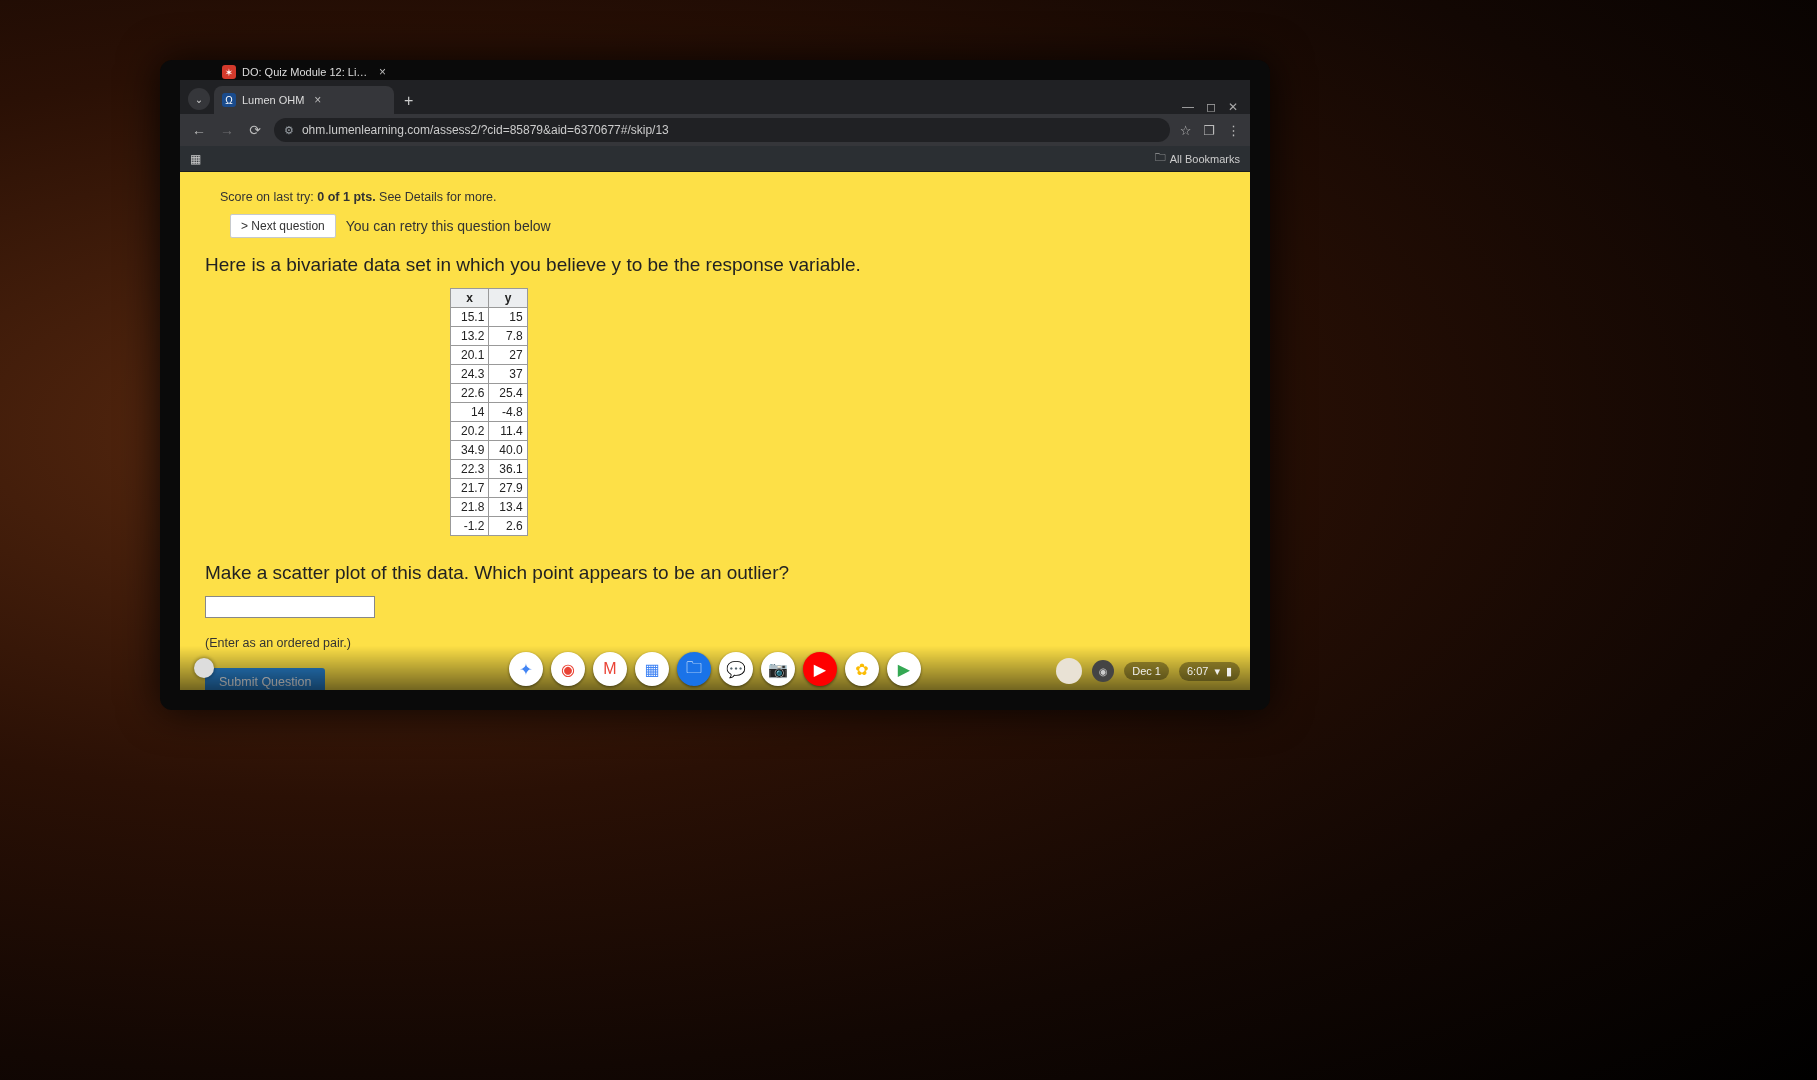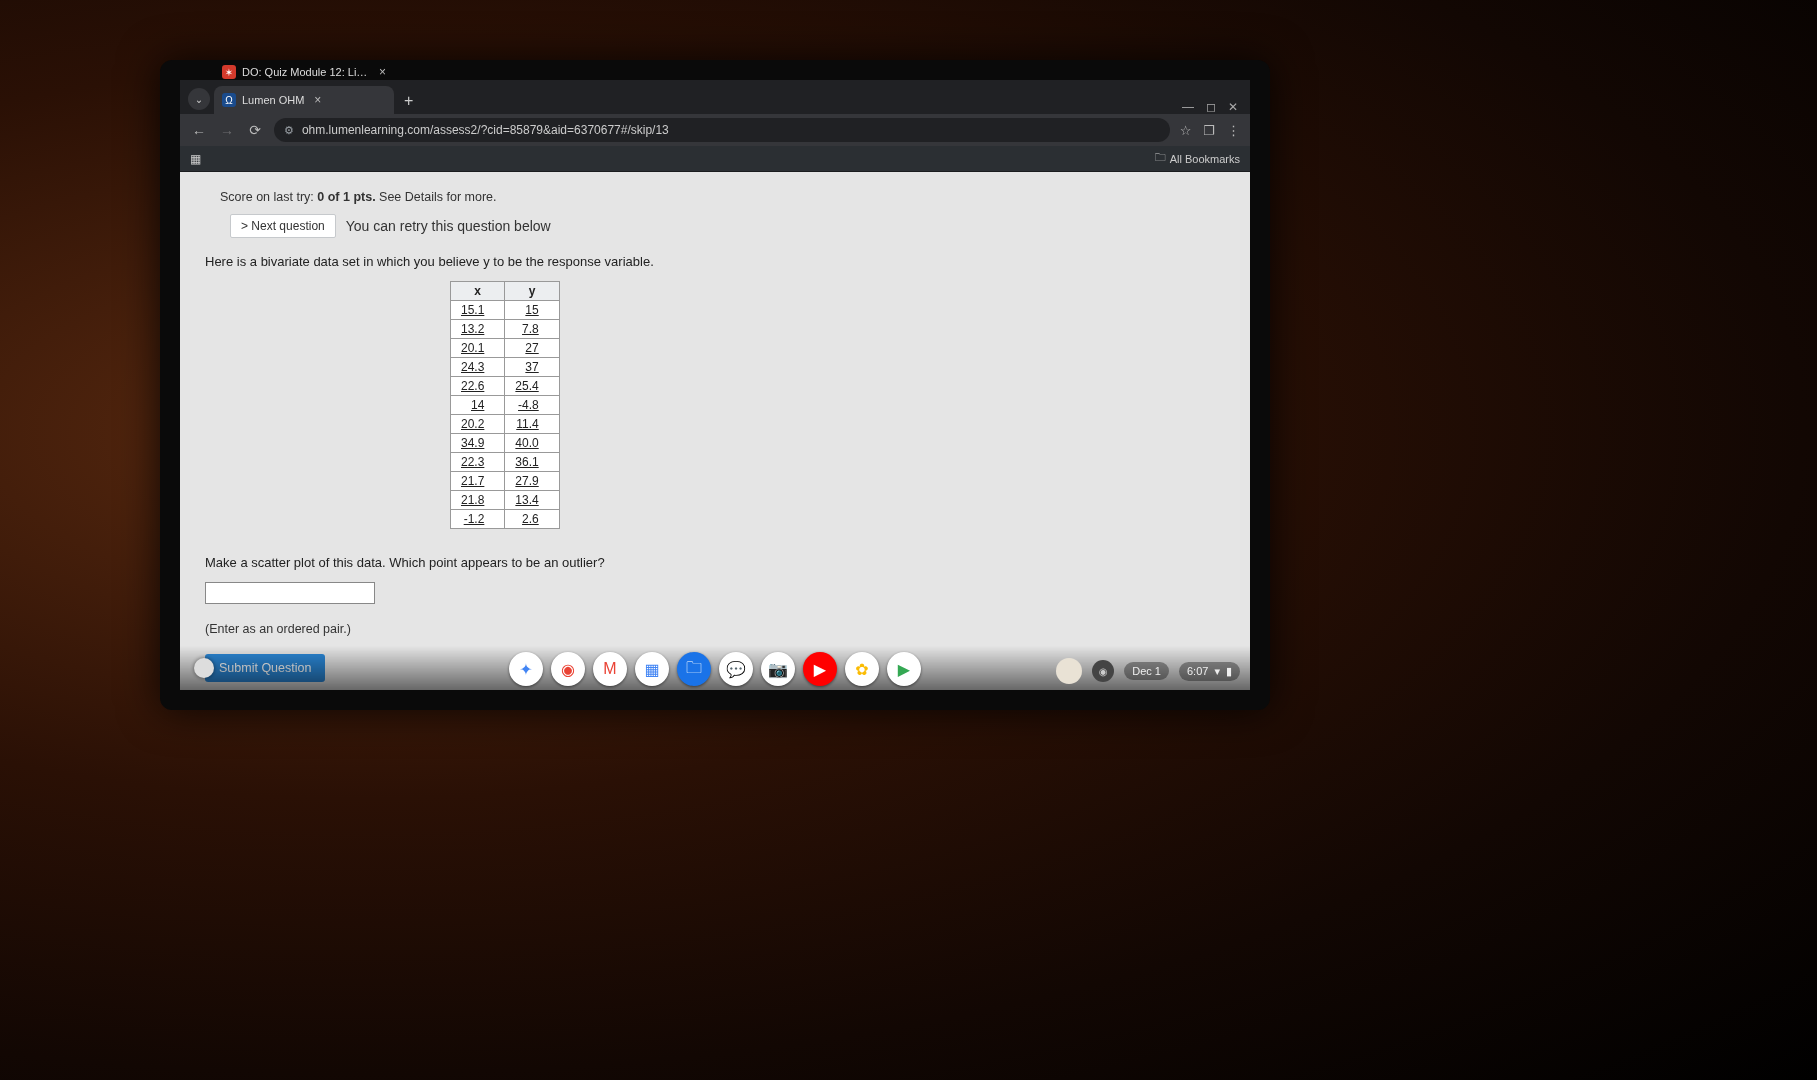--- a/index.html
+++ b/index.html
@@ -70,47 +70,47 @@
   .omni-ico { font-size:11px; color:#9aa0a6;}
   .toolbar-right { display:flex; gap:12px; color:#bbb; font-size:13px;}
   .bookmarks-bar {
     height:26px; background:#2b2f33; border-bottom:1px solid #1a1c1e;
     display:flex; align-items:center; padding:0 10px;
     font-size:11px; color:#ccc;
   }
   .bookmarks-bar .grid-ico { font-size:12px; }
   .bookmarks-bar .allbm { margin-left:auto; display:flex; gap:4px; align-items:center; cursor:pointer;}
   .page {
-    flex:1; background:#e5e5e5; overflow:auto;
+    flex:1; background:#fde047; overflow:auto;
     color:#222;
   }
   .page-inner {
     padding: 18px 40px 30px 40px;
     max-width: 1050px;
   }
   .score-line { font-size:12.5px; color:#333; margin-bottom:10px;}
   .score-line b { font-weight:bold;}
   .nextq-row { display:flex; align-items:center; gap:10px; margin:0 0 16px 10px;}
   .nextq-btn {
     border:1px solid #c6c9cc; background:#fff;
     padding:4px 10px; font-size:12px; border-radius:2px;
     cursor:pointer; color:#333;
   }
   .retry-text { font-size:14px; color:#333;}
-  .q-text { font-size:13px; color:#222; margin-bottom:12px;}
+  .q-text { font-size:19px; color:#222; margin-bottom:12px;}
   table.data {
     border-collapse:collapse; margin-left:230px; margin-bottom:26px;
     font-size:12px;
   }
   table.data th, table.data td {
     border:1px solid #999; padding:2px 10px; text-align:center;
     background:#fff; min-width:34px;
   }
   table.data th { background:#eceef0; font-weight:bold;}
-  table.data td { text-align:right; padding-right:20px;text-decoration:underline;}
+  table.data td { text-align:right; padding-right:4px;}
   .answer-input {
     width:170px; height:22px; border:1px solid #888;
     background:#fff; font-size:13px; padding:0 4px;
   }
   .hint { font-size:12.5px; color:#333; margin-top:18px;}
   .submit-btn {
     margin-top:18px;
     background:#2b87d6; color:#fff; border:none;
     padding:7px 14px; font-size:12.5px; border-radius:3px;
     cursor:pointer;

